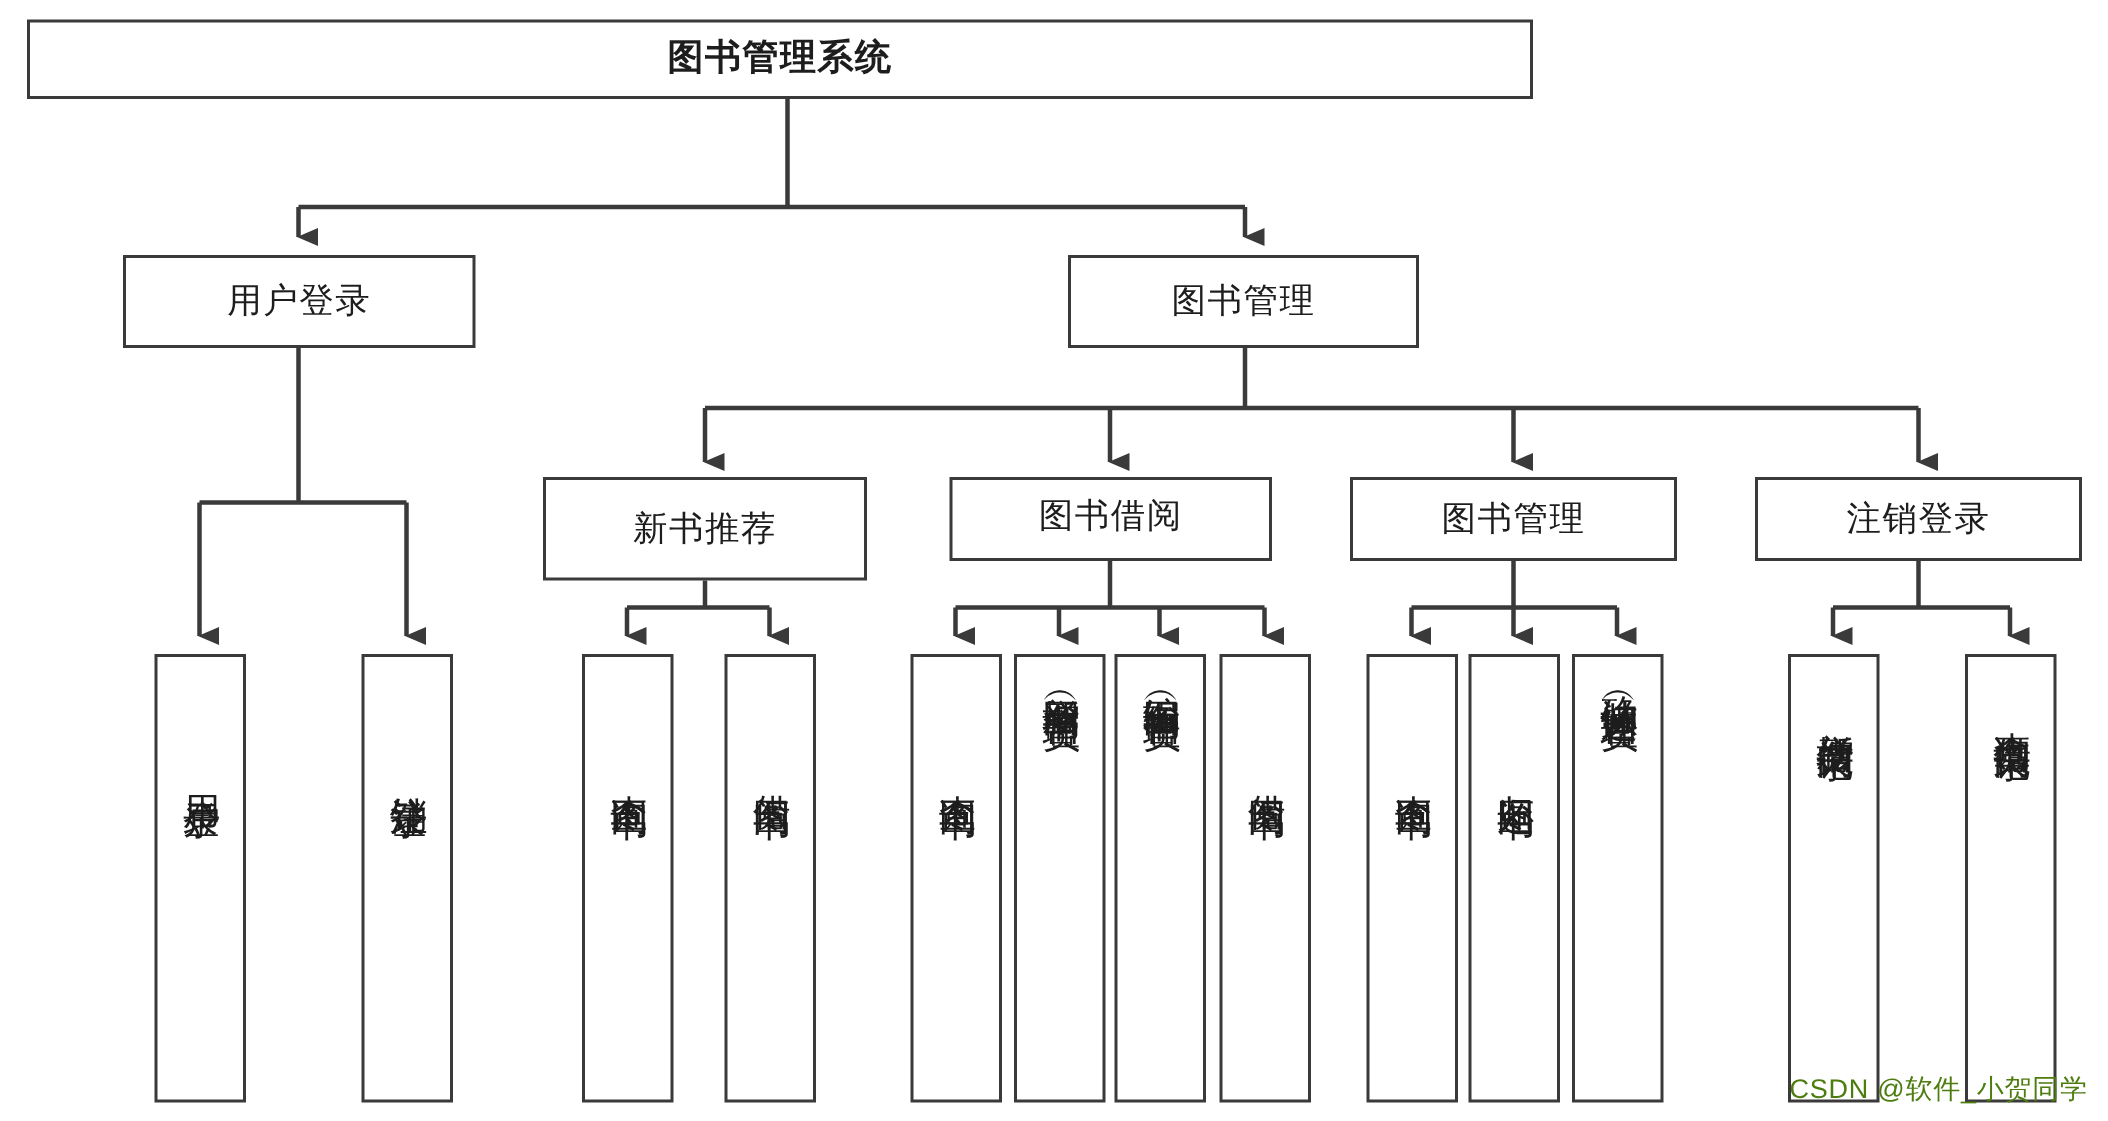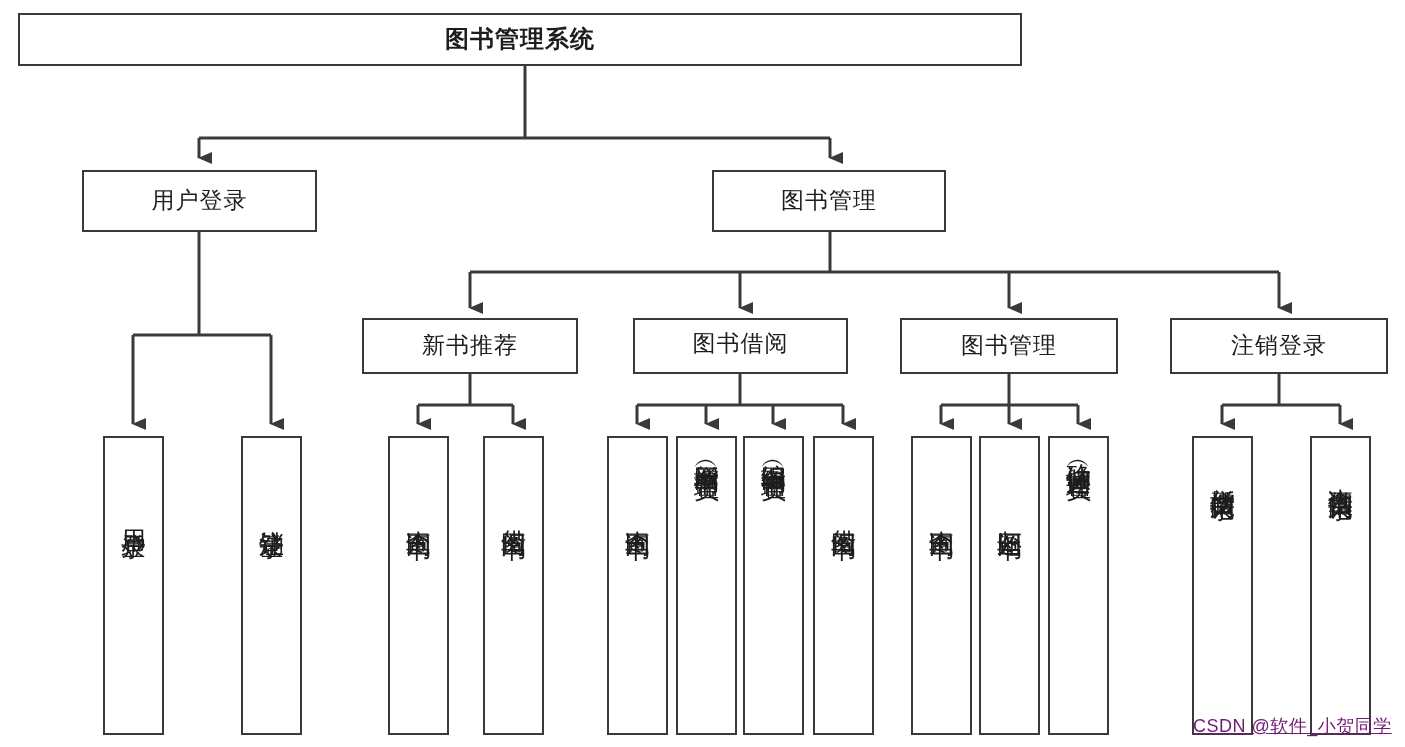--- a/index.html
+++ b/index.html
@@ -60,25 +60,24 @@
     writing-mode: vertical-rl;
     text-orientation: upright;
     font-size: 25px;
     letter-spacing: 2px;
     line-height: 1;
     margin: 0 auto;
   }
   .watermark {
     position: absolute;
     font-size: 18px;
-    color: #701a75;
+    color: #4d7c0f;
     letter-spacing: 0.5px;
     white-space: nowrap;
     user-select: none;
-    text-decoration: underline;
   }
 </style>
 </head>
 <body>
 
 <div id="diagram-root">
 
   <svg id="wires" viewBox="0 0 1405 747" width="1405" height="747" aria-hidden="true">
     <defs>
       <marker id="arrow" viewBox="0 0 12 14" refX="6" refY="13" markerWidth="12" markerHeight="14" orient="auto-start-reverse" markerUnits="userSpaceOnUse">
@@ -135,21 +134,21 @@
     <span class="label">图书管理系统</span>
   </div>
 
   <div class="node horiz" style="left:82px; top:170px; width:235px; height:62px;">
     <span class="label">用户登录</span>
   </div>
   <div class="node horiz" style="left:712px; top:170px; width:234px; height:62px;">
     <span class="label">图书管理</span>
   </div>
 
-  <div class="node horiz" style="left:362px; top:318px; width:216px; height:56px;">
+  <div class="node horiz" style="left:362px; top:318px; width:216px; height:69px;">
     <span class="label">新书推荐</span>
   </div>
   <div class="node horiz" style="left:633px; top:318px; width:215px; height:56px;font-family:Liberation Mono, monospace;">
     <span class="label">图书借阅</span>
   </div>
   <div class="node horiz" style="left:900px; top:318px; width:218px; height:56px;">
     <span class="label">图书管理</span>
   </div>
   <div class="node horiz" style="left:1170px; top:318px; width:218px; height:56px;">
     <span class="label">注销登录</span>

